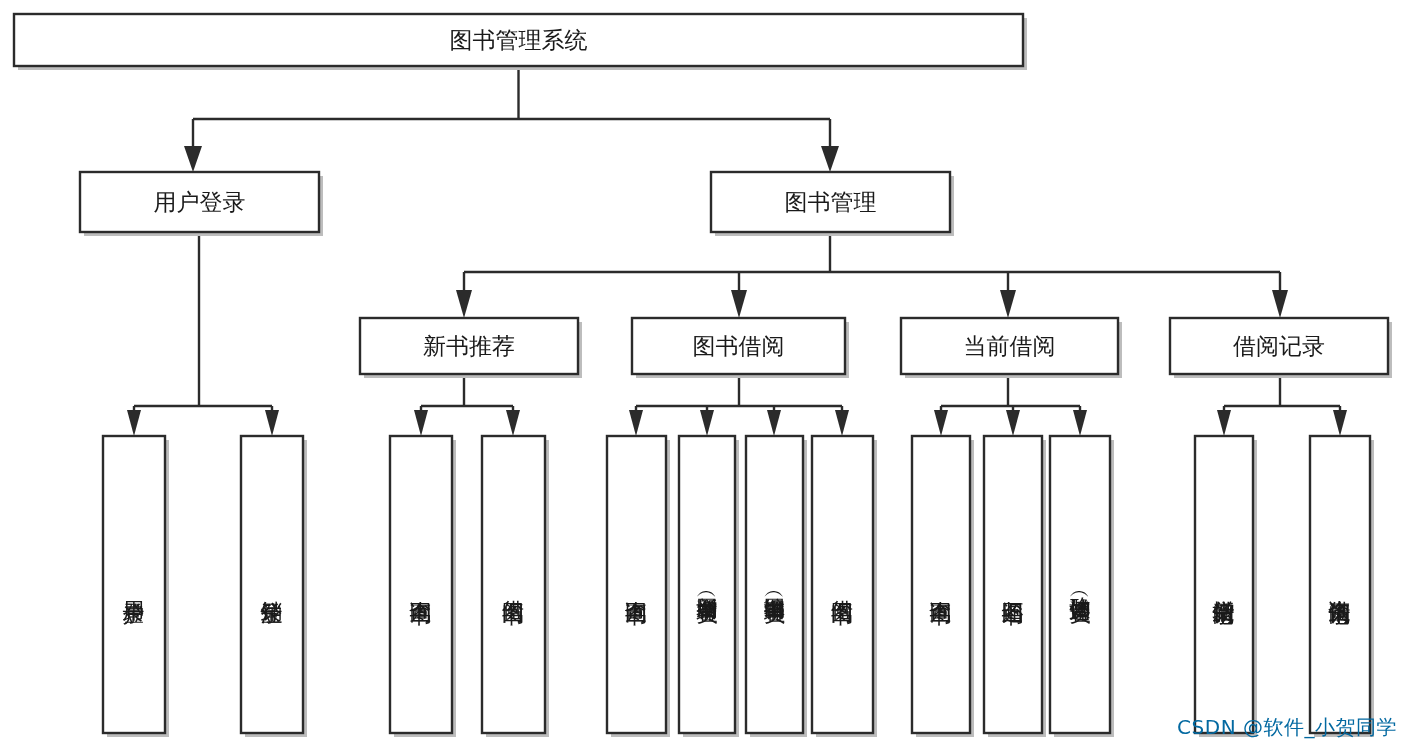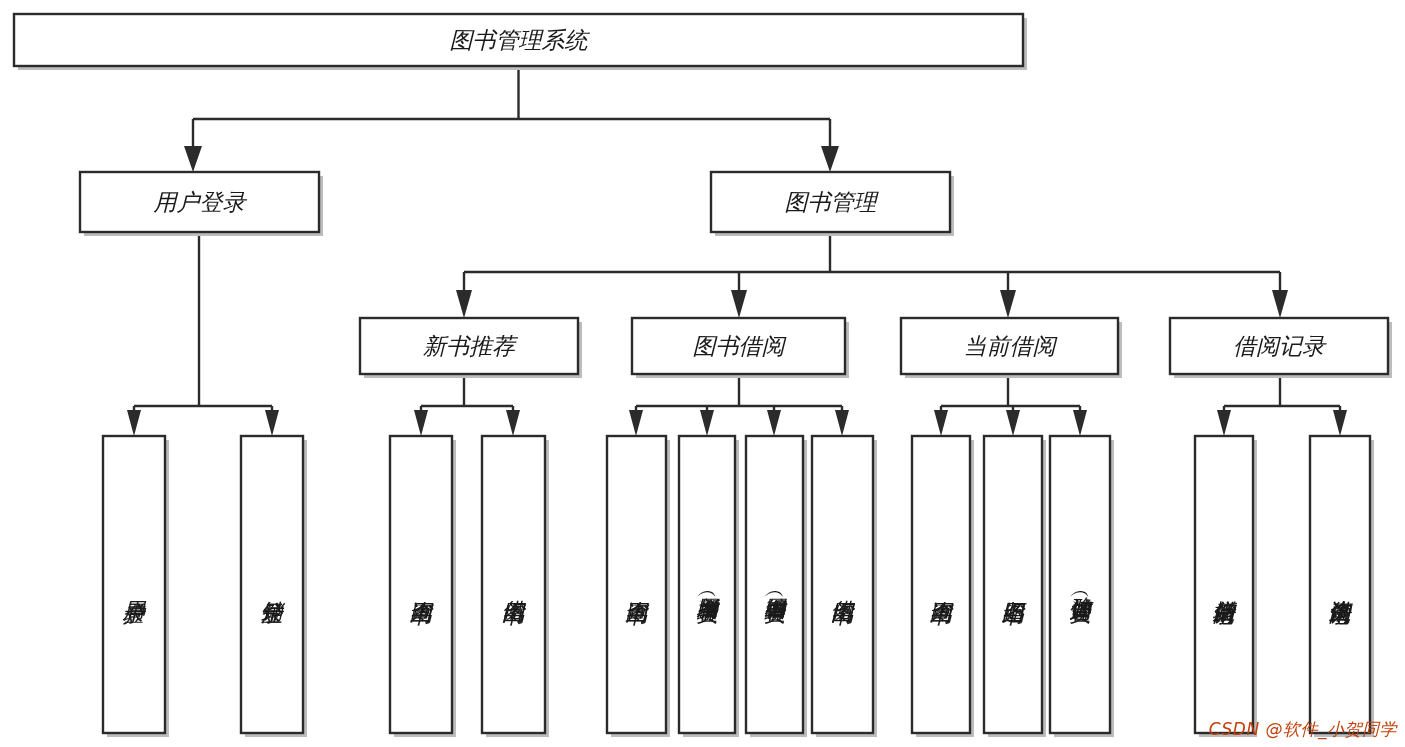--- a/index.html
+++ b/index.html
@@ -12,21 +12,20 @@
     font-family: "DejaVu Sans", "Liberation Sans", sans-serif;
     width: 1405px;
     height: 747px;
     overflow: hidden;
   }
   #diagram-root {
     position: relative;
     width: 1405px;
     height: 747px;
     background: #ffffff;
-    font-style: italic;
   }
   svg#tree-svg {
     position: absolute;
     left: 0;
     top: 0;
     width: 1405px;
     height: 747px;
     display: block;
   }
   .node-box {
@@ -71,22 +70,22 @@
     letter-spacing: 1px;
     color: #1a1a1a;
     white-space: nowrap;
     text-align: center;
   }
   .watermark {
     position: absolute;
     right: 8px;
     bottom: 6px;
     font-family: "DejaVu Sans", "Liberation Sans", sans-serif;
-    font-size: 17px;
-    color: #c2410c;
+    font-size: 20px;
+    color: #0369a1;
     letter-spacing: 0.5px;
     white-space: nowrap;
   }
 </style>
 </head>
 <body>
 
 <div id="diagram-root">
 
   <svg id="tree-svg" viewBox="0 0 1405 747">

